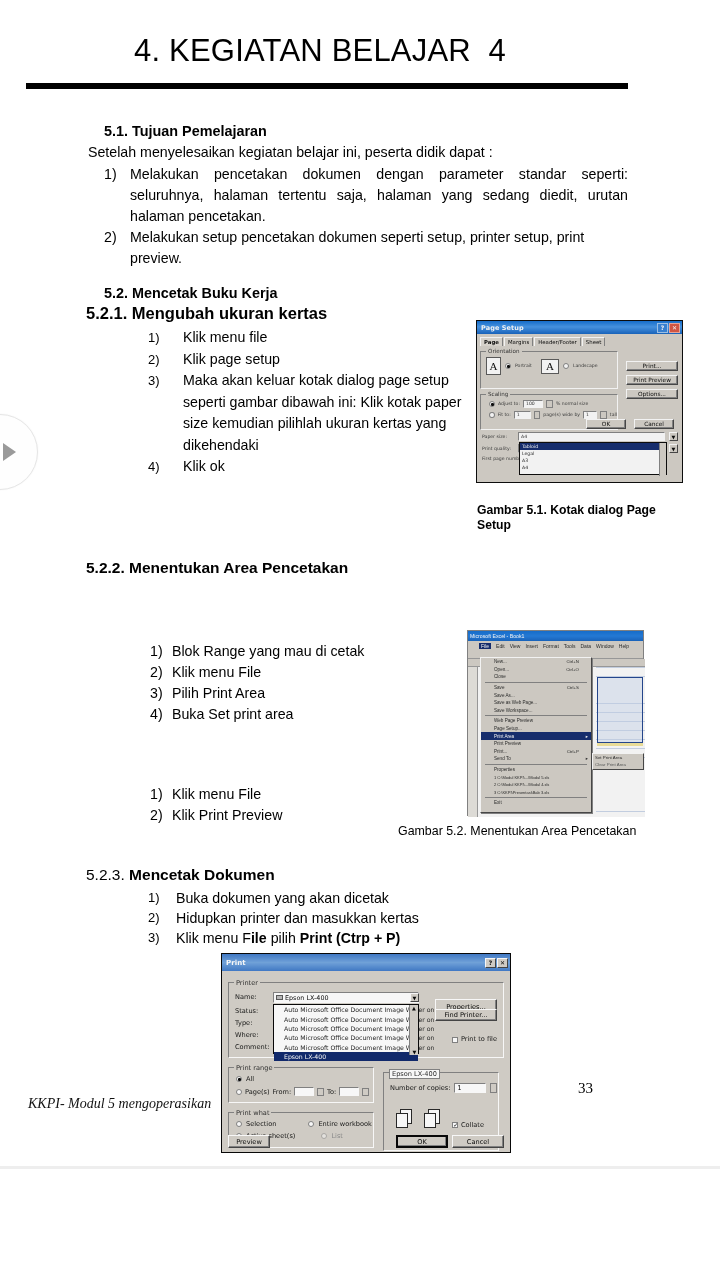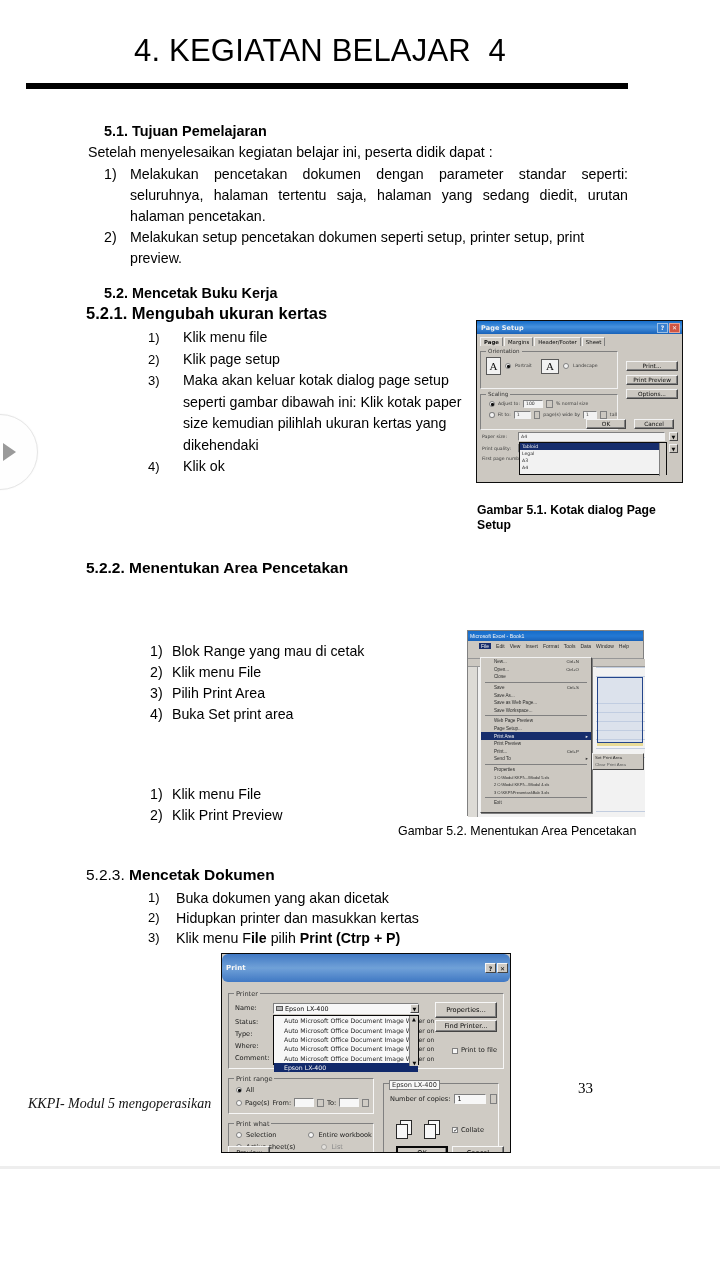--- a/index.html
+++ b/index.html
@@ -206,21 +206,21 @@
   #fig-excel .mi.hl { background:#0a246a; color:#fff; }
   #fig-excel .msep { height:1px; background:#808080; margin:1px 4px; }
   #fig-excel .submenu {
     position:absolute; left:124px; top:122px; width:52px; height:17px;
     background:#d4d0c8; border:1px solid #fff;
     border-right-color:#404040; border-bottom-color:#404040;
   }
 
   
   #fig-print { left: 221px; top: 953px; width: 290px; height: 200px; }
-  #fig-print .win-title { height:28px; background:linear-gradient(to bottom,#3c78c8,#6fa3dd,#3c78c8);border-radius:6px; }
+  #fig-print .win-title { height:17px; background:linear-gradient(to bottom,#3c78c8,#6fa3dd,#3c78c8); }
   #fig-print .lbl { font-size:6.6px; color:#111; }
   #fig-print .fld {
     background:#fff; border:1px solid #808080;
     border-right-color:#fff; border-bottom-color:#fff;
     font-size:6.4px; padding:0 2px; display:flex; align-items:center;
   }
   #fig-print .listrow { font-size:6.2px; padding-left:10px; height:9.4px; display:flex; align-items:center; color:#222; white-space:nowrap; }
   #fig-print .listrow.sel { background:#0a246a; color:#fff; }
   #fig-print .pbtn {
     background:#d4d0c8;
@@ -560,21 +560,21 @@
           <div class="listrow">Auto Microsoft Office Document Image Writer on</div>
           <div class="listrow">Auto Microsoft Office Document Image Writer on</div>
           <div class="listrow">Auto Microsoft Office Document Image Writer on</div>
           <div class="listrow sel">Epson LX-400</div>
           <div style="position:absolute;right:0;top:0;width:9px;height:50px;background:#d4d0c8;border-left:1px solid #808080;">
             <div style="font-size:5px;text-align:center;">▲</div>
             <div style="position:absolute;bottom:0;width:9px;font-size:5px;text-align:center;">▼</div>
           </div>
         </div>
 
-        <div class="pbtn" style="position:absolute;right:6px;top:8px;width:62px;height:16px;">Properties...</div>
+        <div class="pbtn" style="position:absolute;right:6px;top:16px;width:62px;height:16px;">Properties...</div>
         <div class="pbtn" style="position:absolute;right:6px;top:26px;width:62px;height:12px;">Find Printer...</div>
         <div style="position:absolute;right:6px;top:52px;display:flex;align-items:flex-end;gap:3px;">
           <span class="chk"></span>
           <span class="lbl">Print to file</span>
         </div>
       </div>
 
       <div class="grp" style="width:146px;height:36px;margin-top:9px;">
         <span class="lg" style="font-size:6.6px;">Print range</span>
         <div style="display:flex;align-items:center;gap:4px;padding:7px 0 0 7px;">
@@ -609,21 +609,21 @@
         </div>
       </div>
 
       <div class="grp" style="position:absolute;left:161px;top:96px;width:116px;height:79px;">
         <span class="lg" style="font-size:6.6px;border:1px solid #808080;background:#fff;">Epson LX-400</span>
         <div style="display:flex;align-items:center;gap:4px;padding:10px 0 0 6px;">
           <span class="lbl">Number of copies:</span>
           <span class="fld" style="width:32px;height:10px;">1</span>
           <span class="spin" style="height:10px;"></span>
         </div>
-        <div style="display:flex;align-items:center;gap:10px;padding:16px 0 0 12px;">
+        <div style="display:flex;align-items:flex-end;gap:10px;padding:16px 0 0 12px;">
           <span style="position:relative;display:inline-block;width:18px;height:20px;">
             <span style="position:absolute;left:4px;top:0;width:12px;height:15px;background:#fff;border:1px solid #222;"></span>
             <span style="position:absolute;left:0;top:4px;width:12px;height:15px;background:#fff;border:1px solid #222;"></span>
           </span>
           <span style="position:relative;display:inline-block;width:18px;height:20px;">
             <span style="position:absolute;left:4px;top:0;width:12px;height:15px;background:#fff;border:1px solid #222;"></span>
             <span style="position:absolute;left:0;top:4px;width:12px;height:15px;background:#fff;border:1px solid #222;"></span>
           </span>
           <span style="display:flex;align-items:center;gap:3px;">
             <span class="chk on"></span>

